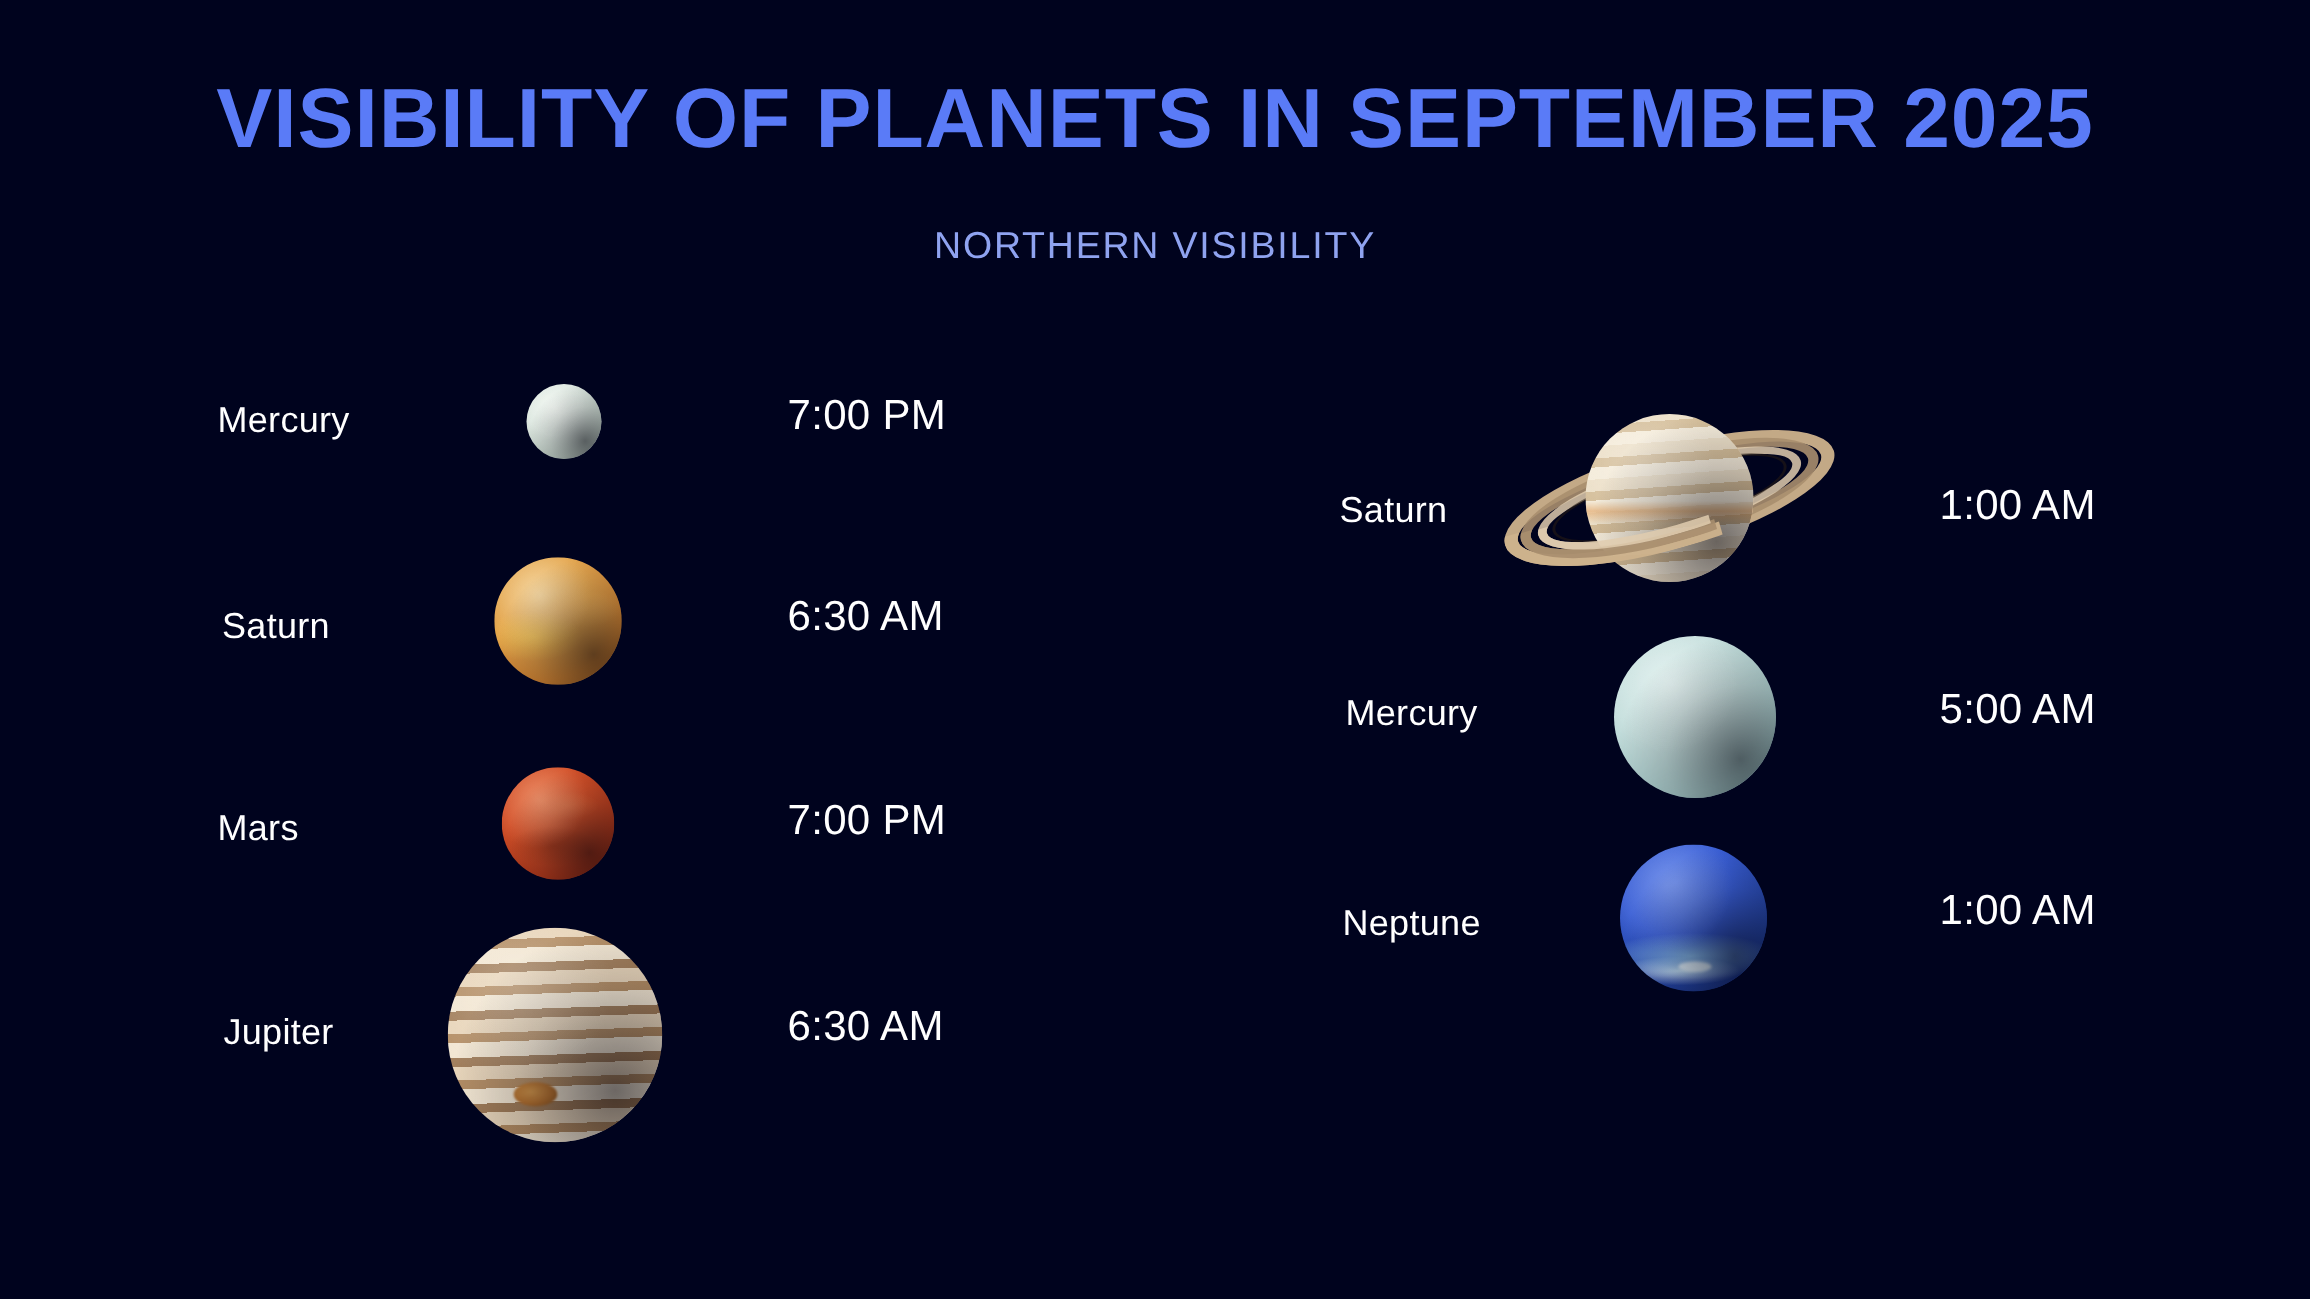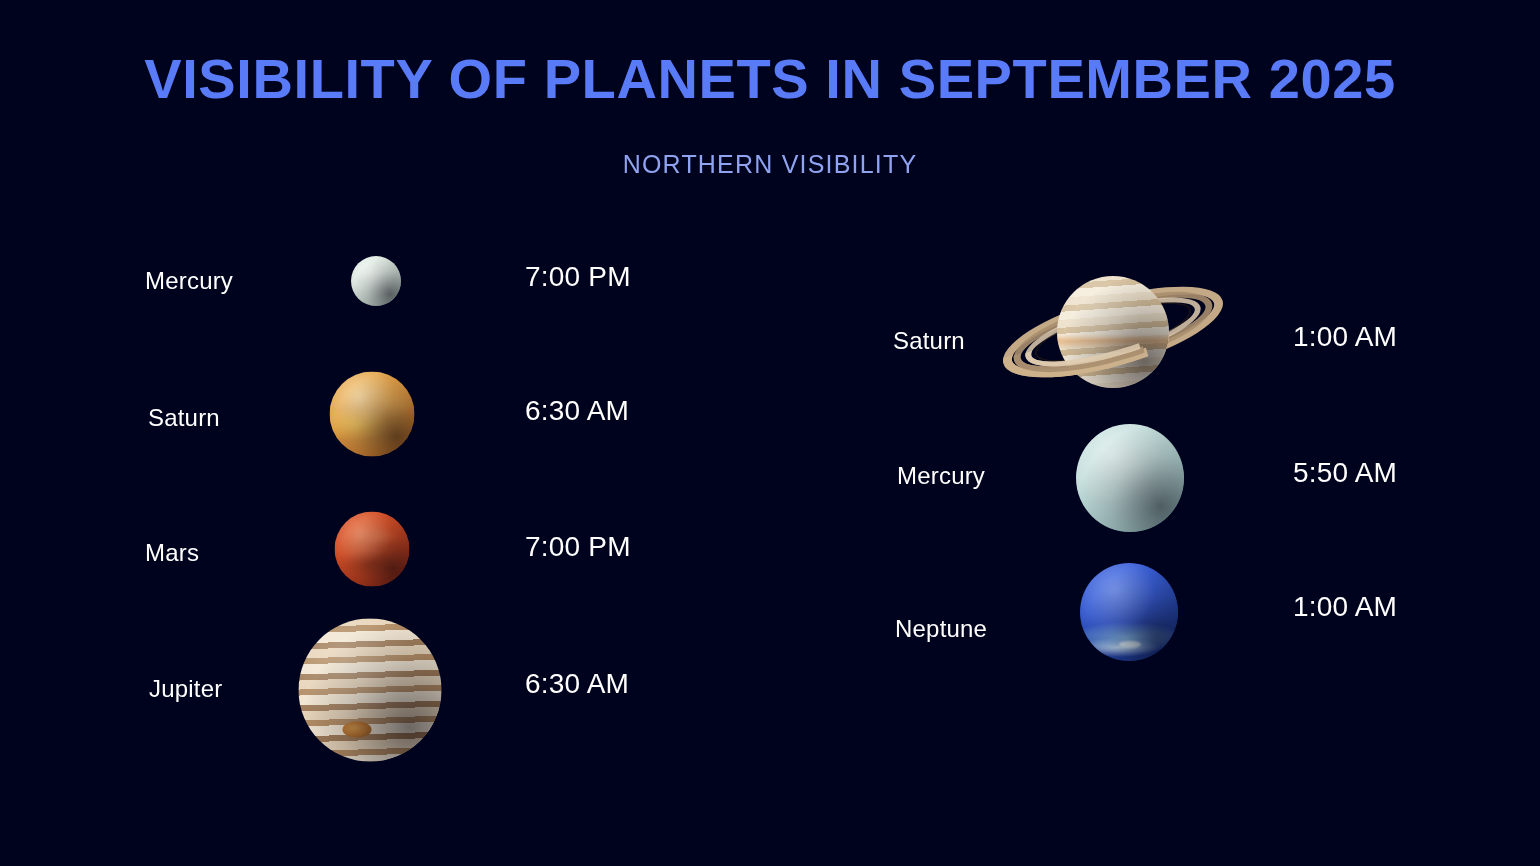--- a/index.html
+++ b/index.html
@@ -237,24 +237,24 @@
       <div class="ring ring-mid" style="clip-path:polygon(0% 42%, 62% 42%, 62% 100%, 0% 100%);"></div>
       <div class="ring ring-inner" style="clip-path:polygon(0% 42%, 62% 42%, 62% 100%, 0% 100%);"></div>
     </div>
 
     <div class="planet-time" style="left:1280px; top:337px;">1:00 AM</div>
   </div>
 
   <div class="row">
     <div class="planet-label" style="left:897px; top:476px;">Mercury</div>
     <div class="body uranus" style="left:1130px; top:478px; width:108px; height:108px;"></div>
-    <div class="planet-time" style="left:1280px; top:473px;">5:50 AM</div>
-  </div>
-
-  <div class="row">
-    <div class="planet-label" style="left:895px; top:629px;">Neptune</div>
+    <div class="planet-time" style="left:1280px; top:473px;">5:00 AM</div>
+  </div>
+
+  <div class="row">
+    <div class="planet-label" style="left:895px; top:616px;">Neptune</div>
     <div class="body neptune" style="left:1129px; top:612px; width:98px; height:98px;">
       <div class="spot"></div>
     </div>
     <div class="planet-time" style="left:1280px; top:607px;">1:00 AM</div>
   </div>
 
 </div>
 
 </body></html>

